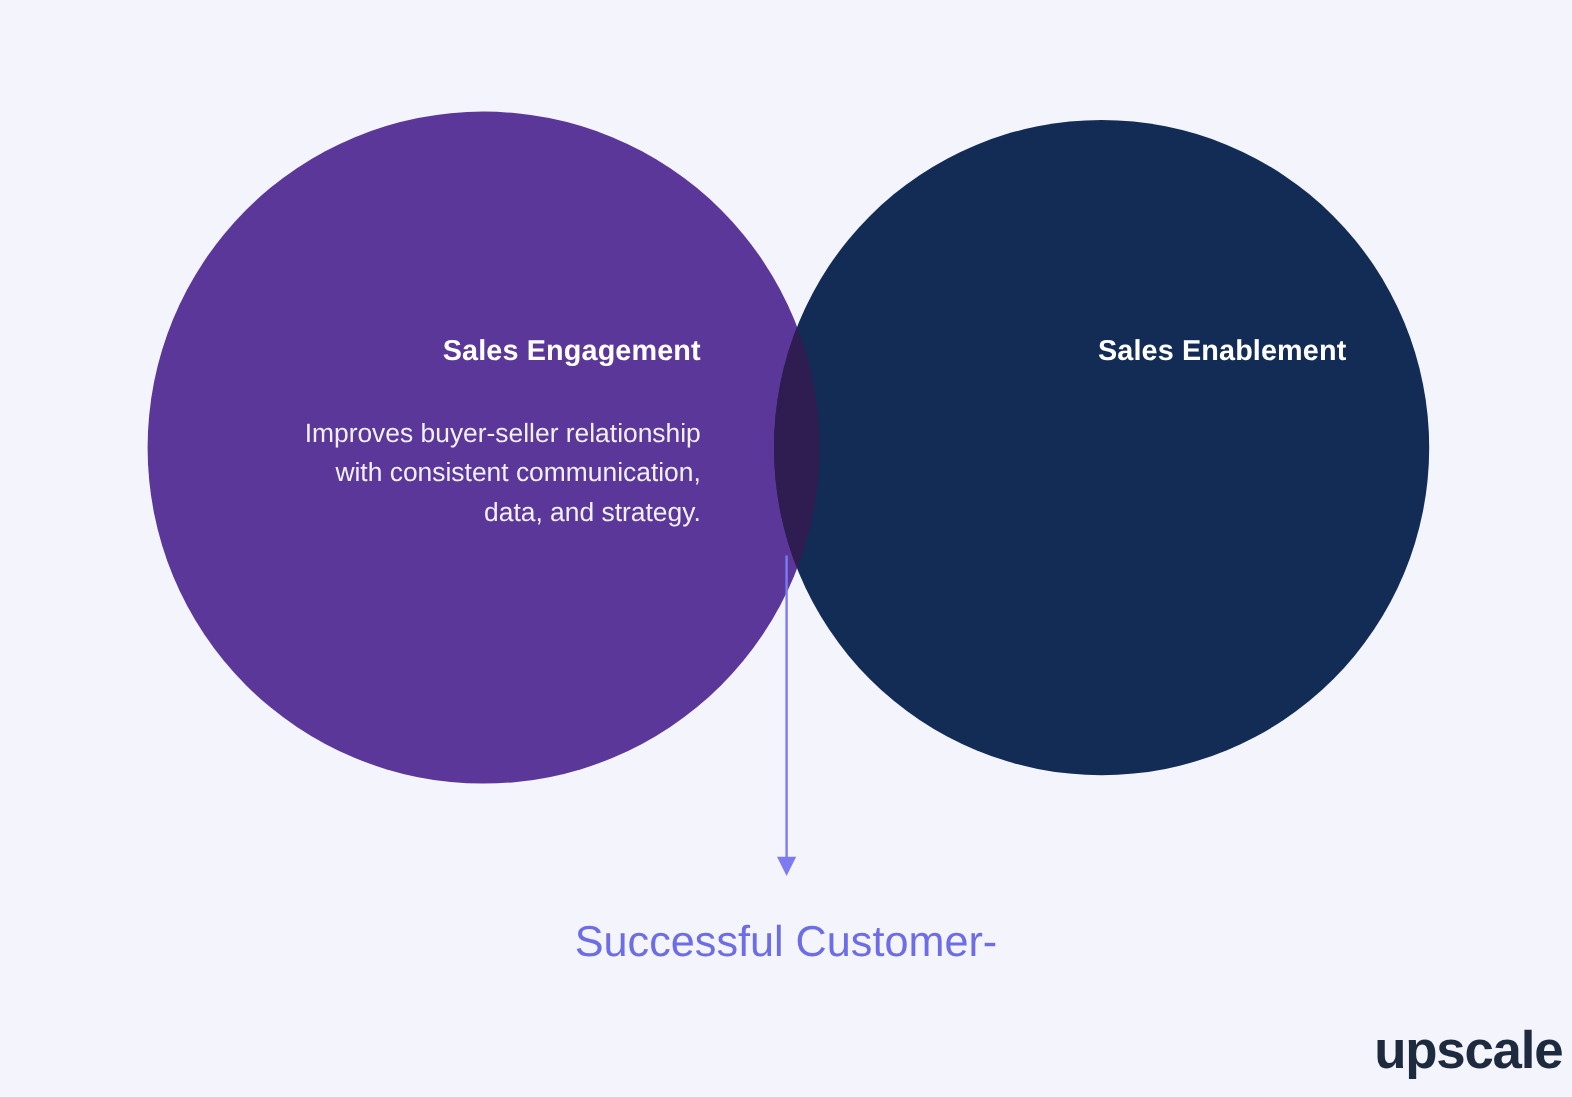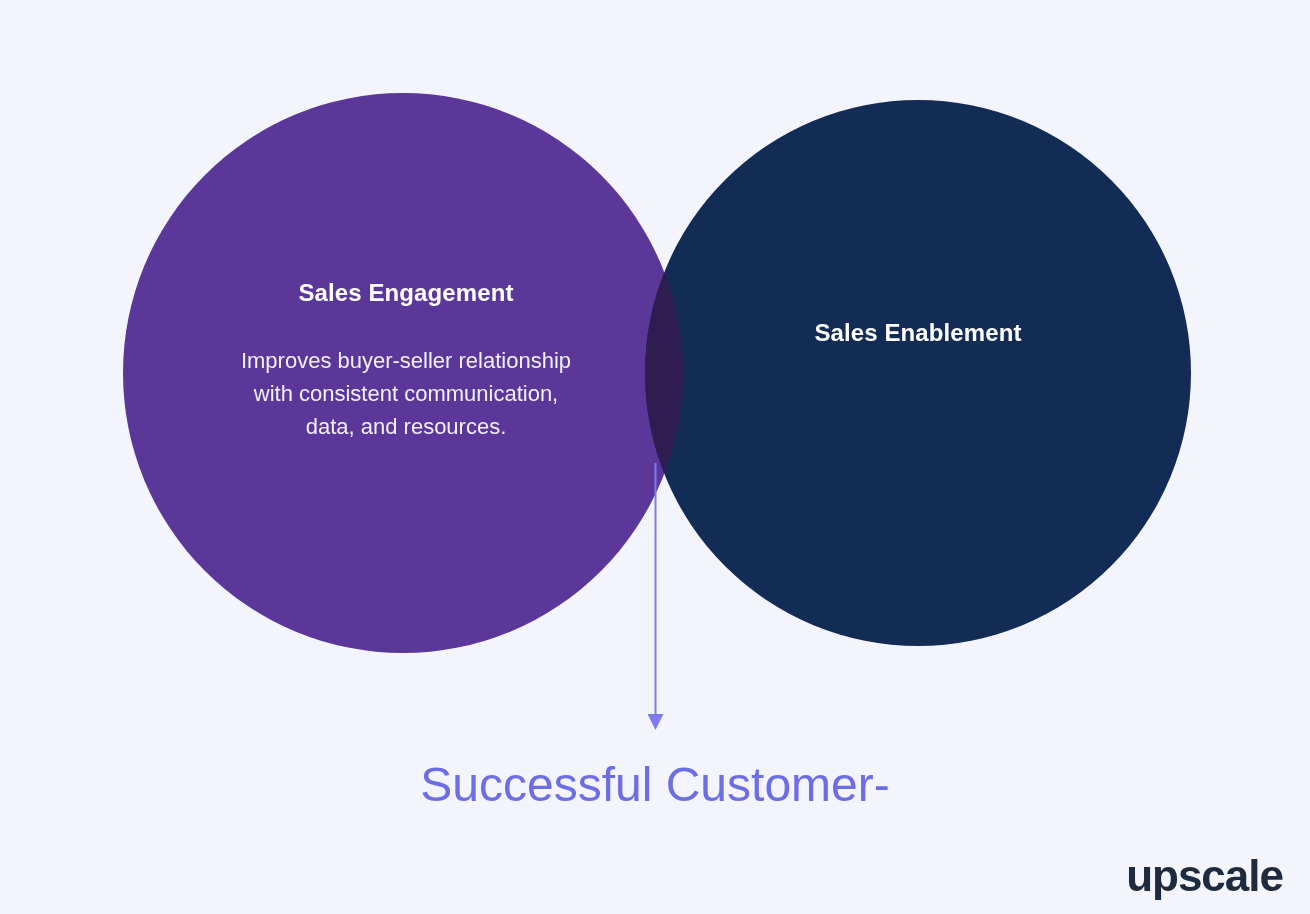--- a/index.html
+++ b/index.html
@@ -36,36 +36,35 @@
     left: 0;
     top: 0;
     width: 1310px;
     height: 700px;
     display: block;
   }
 
   
   .circle-text {
     position: absolute;
-    text-align: center;
+    text-align: right;
     color: #ffffff;
     z-index: 5;
   }
 
   .circle-text.left {
     left: 228px;
     top: 278px;
     width: 356px;
   }
 
   .circle-text.right {
-    left: 734px;
+    left: 754px;
     top: 278px;
     width: 368px;
-    margin-top: 40px;
   }
 
   .circle-title {
     font-size: 24px;
     font-weight: bold;
     line-height: 30px;
     letter-spacing: 0.1px;
     margin: 0 0 36px 0;
     color: #ffffff;
   }
@@ -88,35 +87,35 @@
     z-index: 6;
   }
 
   
   .outcome {
     position: absolute;
     left: 0;
     top: 758px;
     width: 1310px;
     text-align: center;
-    font-size: 48px;
+    font-size: 36px;
     line-height: 54px;
     font-weight: normal;
     color: #6d6de6;
     margin: 0;
     z-index: 4;
   }
   .outcome .outcome-line {
     display: block;
   }
 
   
   .logo {
     position: absolute;
-    right: 27px;
+    right: 8px;
     bottom: 16px;
     display: flex;
     align-items: flex-end;
     z-index: 7;
     justify-content: center;
   }
   .logo-mark-wrap {
     position: relative;
     display: inline-block;
   }
@@ -153,21 +152,21 @@
 
       <circle cx="918" cy="373" r="273" fill="#132c56"></circle>
 
       <g clip-path="url(#clip-left-circle)">
         <circle cx="918" cy="373" r="273" fill="#2f1d52"></circle>
       </g>
     </svg>
 
     <div class="circle-text left">
       <h2 class="circle-title">Sales Engagement</h2>
-      <p class="circle-body">Improves buyer-seller relationship with consistent communication, data, and resources.</p>
+      <p class="circle-body">Improves buyer-seller relationship with consistent communication, data, and strategy.</p>
     </div>
 
     <div class="circle-text right">
       <h2 class="circle-title">Sales Enablement</h2>
     </div>
   </div>
 
   <div class="arrow-wrap">
     <svg width="32" height="285" viewBox="0 0 32 285" xmlns="http://www.w3.org/2000/svg">
       <line x1="15.5" y1="8" x2="15.5" y2="264" stroke="#7c7cf0" stroke-width="2"></line>

